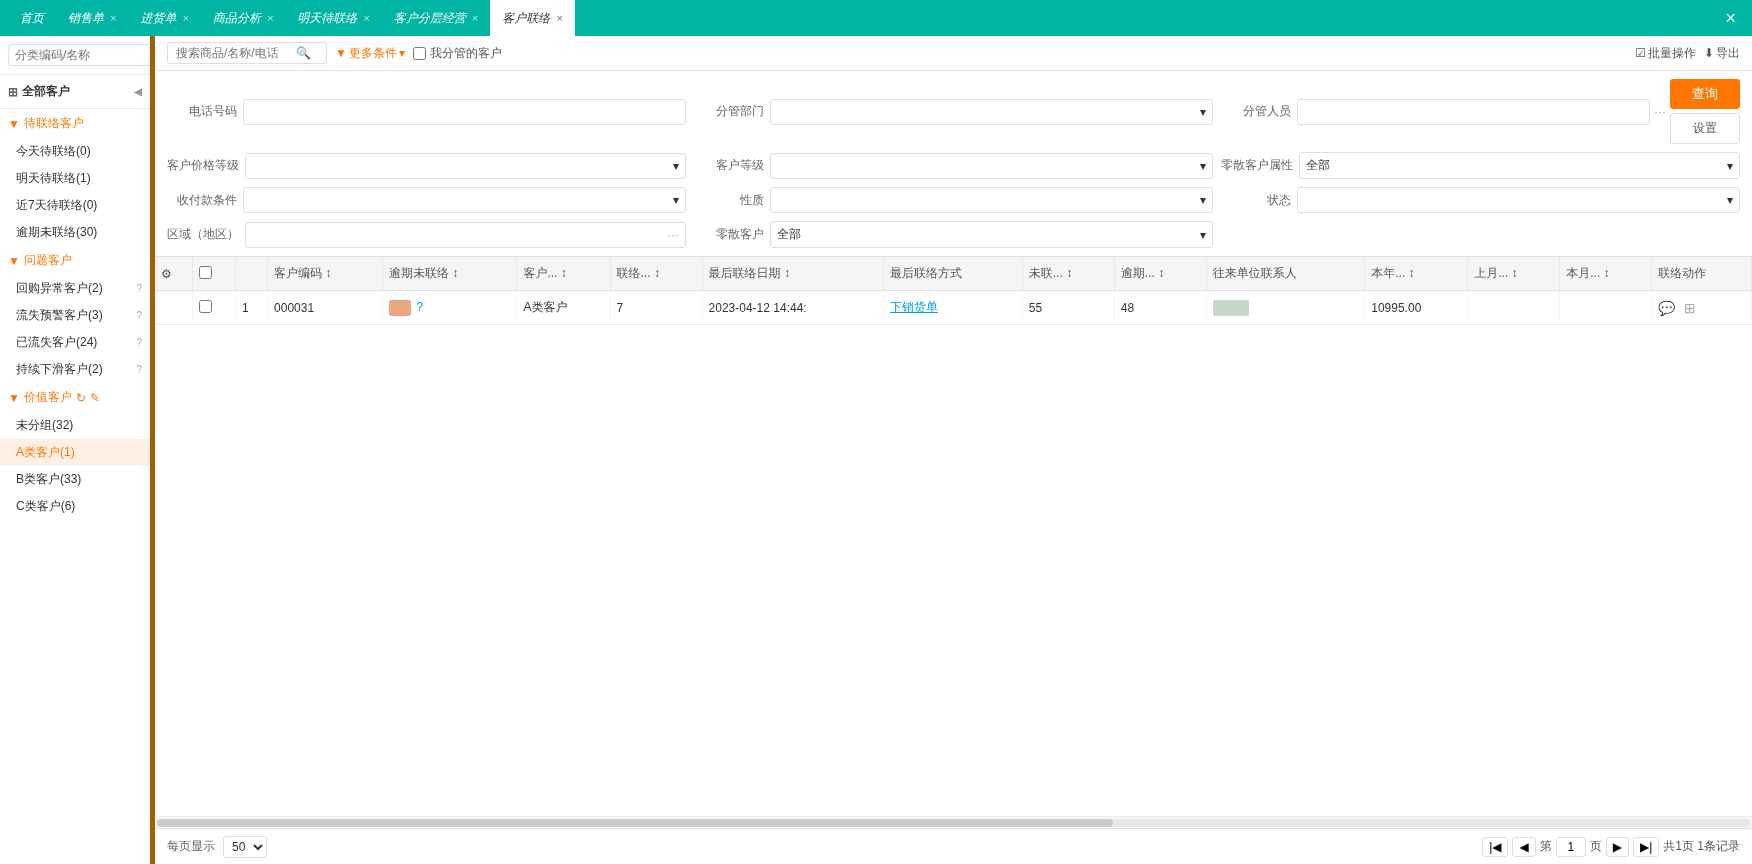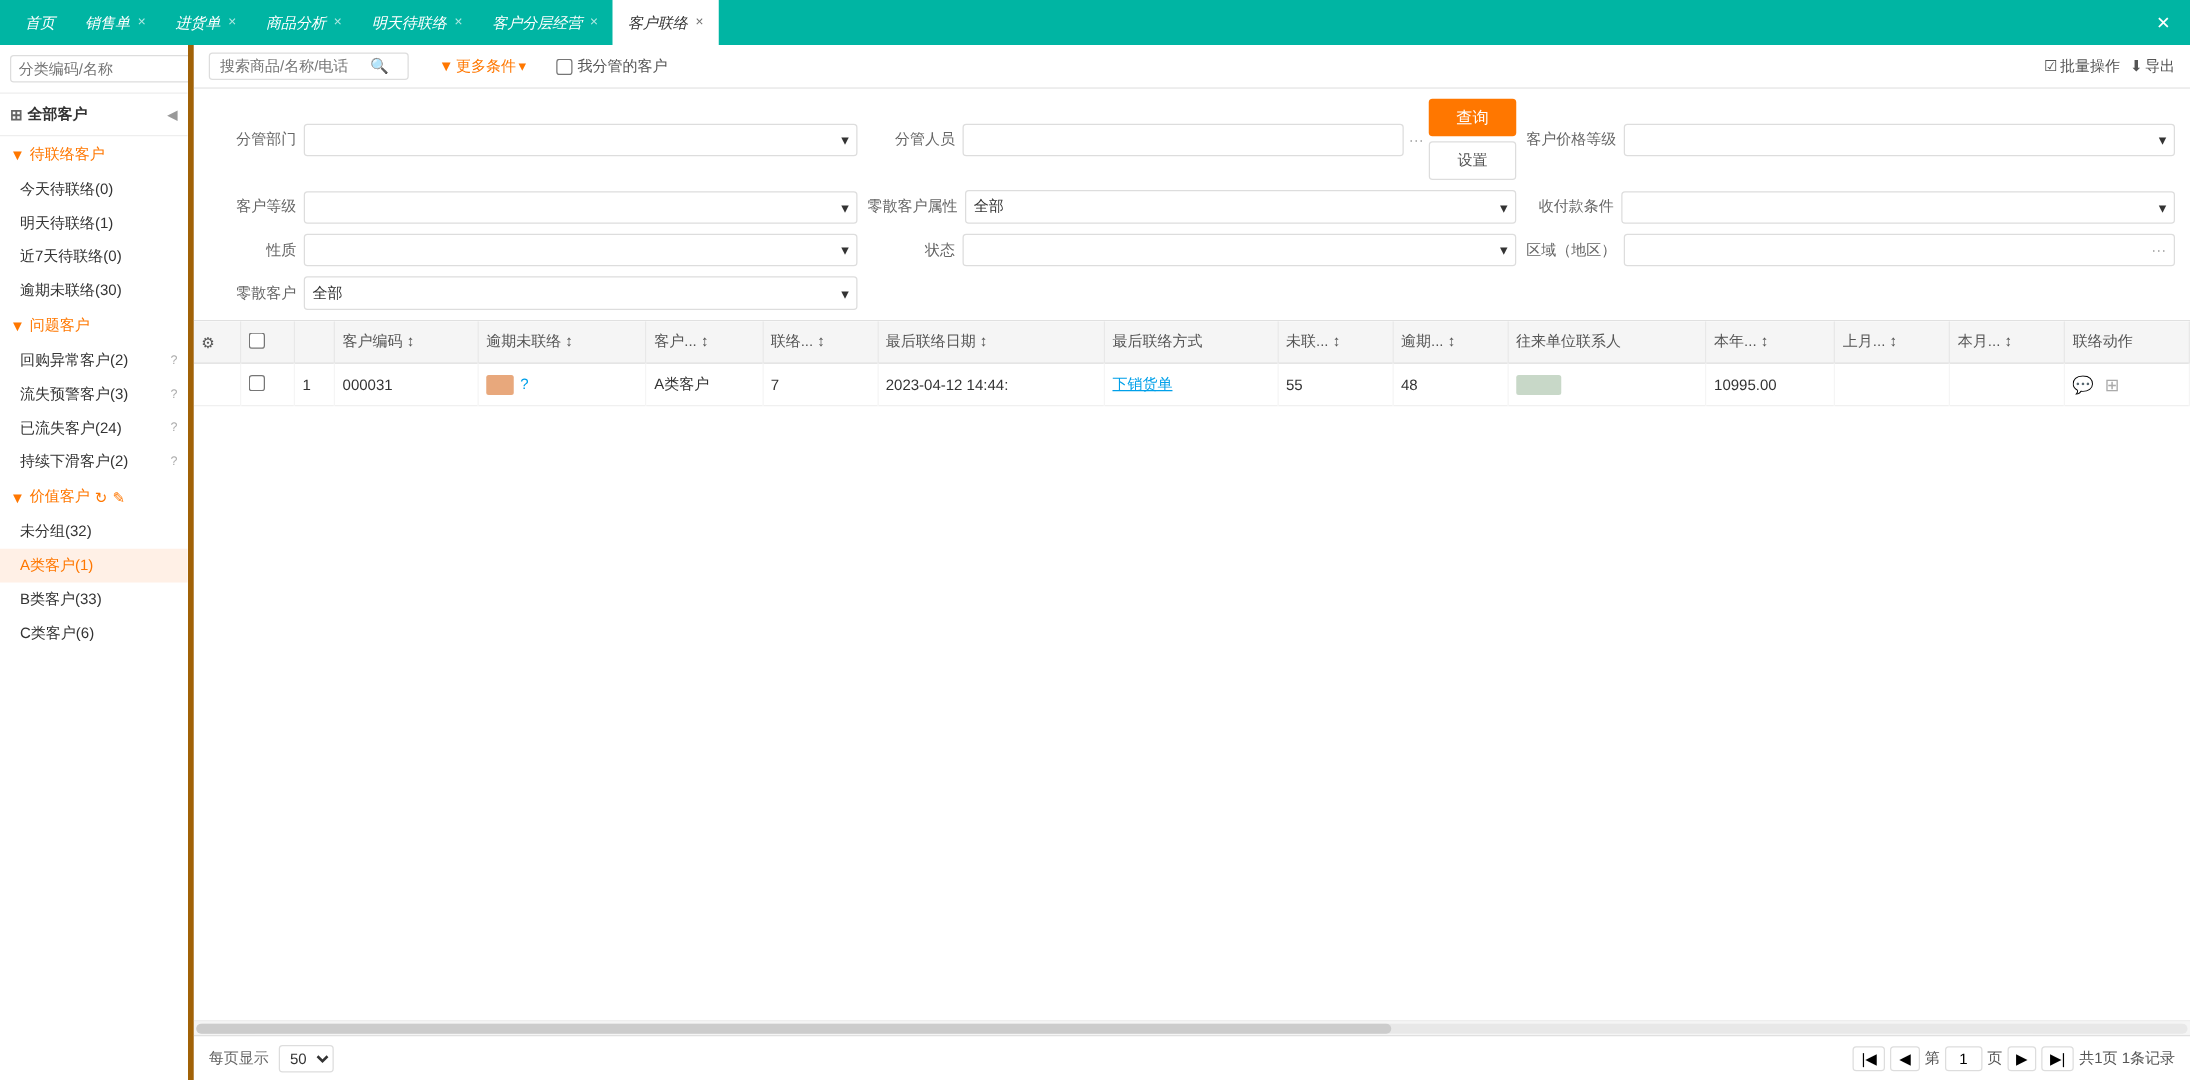--- a/index.html
+++ b/index.html
@@ -63,21 +63,21 @@
     .sidebar-item .help-icon { margin-left: auto; color: #aaa; font-size: 10px; }
 
     
     .content-area {
       flex: 1; display: flex; flex-direction: column; overflow: hidden;
     }
 
     
     .filter-bar {
       background: #fff; border-bottom: 1px solid #e0e0e0;
-      padding: 6px 12px; display: flex; align-items: center; gap: 24px;
+      padding: 6px 12px; display: flex; align-items: center; gap: 8px;
     }
     .filter-search {
       display: flex; align-items: center; border: 1px solid #ddd;
       border-radius: 3px; padding: 3px 8px; background: #fff; min-width: 160px;
     }
     .filter-search input { border: none; outline: none; font-size: 12px; color: #999; width: 120px; }
     .filter-more {
       color: #ff7700; cursor: pointer; display: flex; align-items: center; gap: 2px;
     }
     .filter-my-customers { display: flex; align-items: center; gap: 4px; color: #555; }
@@ -293,20 +293,24 @@
         </div>
         <div class="export-btn">
           <span>⬇</span>
           <span>导出</span>
         </div>
       </div>
     </div>
 
     <div class="advanced-filter">
 
+      <div class="filter-row">
+        <span class="filter-label">电话号码</span>
+        <div class="filter-input"></div>
+      </div>
       <div class="filter-row">
         <span class="filter-label">分管部门</span>
         <div class="filter-select">
           <span></span>
             <span class="chevron-down"></span>
         </div>
       </div>
       <div style="display:flex;align-items:center;gap:4px;">
         <div class="filter-row" style="flex:1;">
           <span class="filter-label">分管人员</span>

